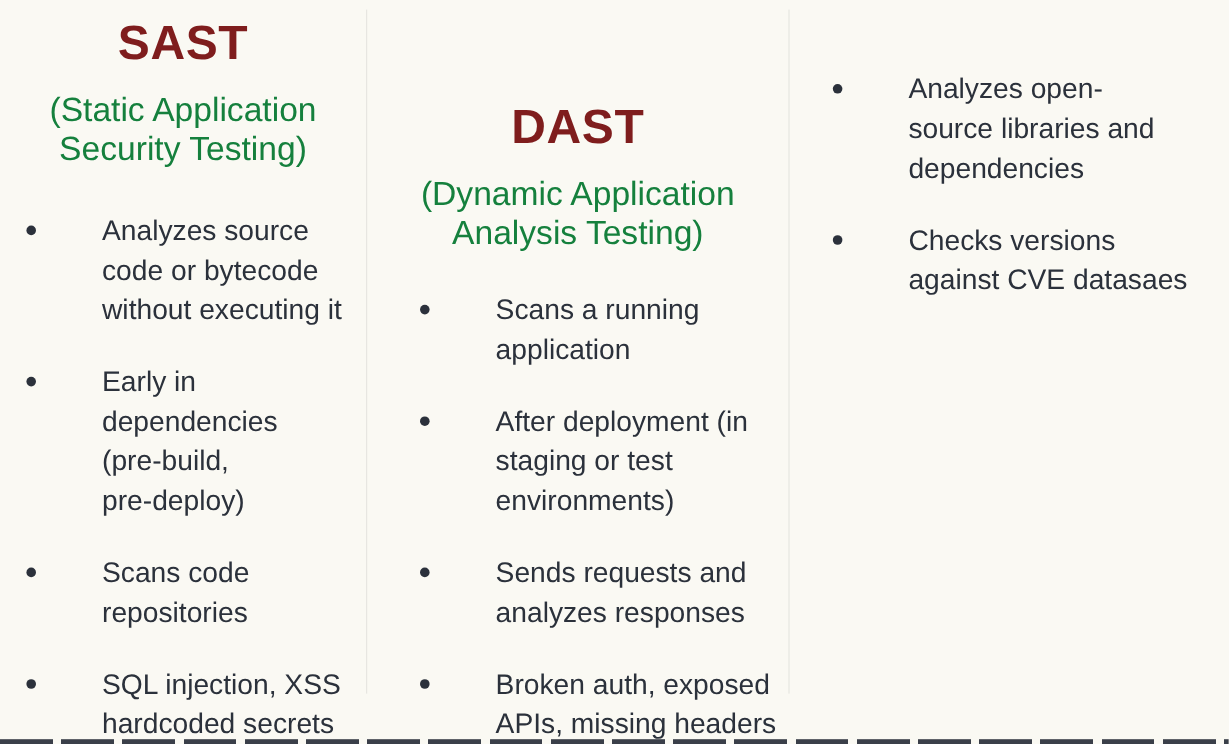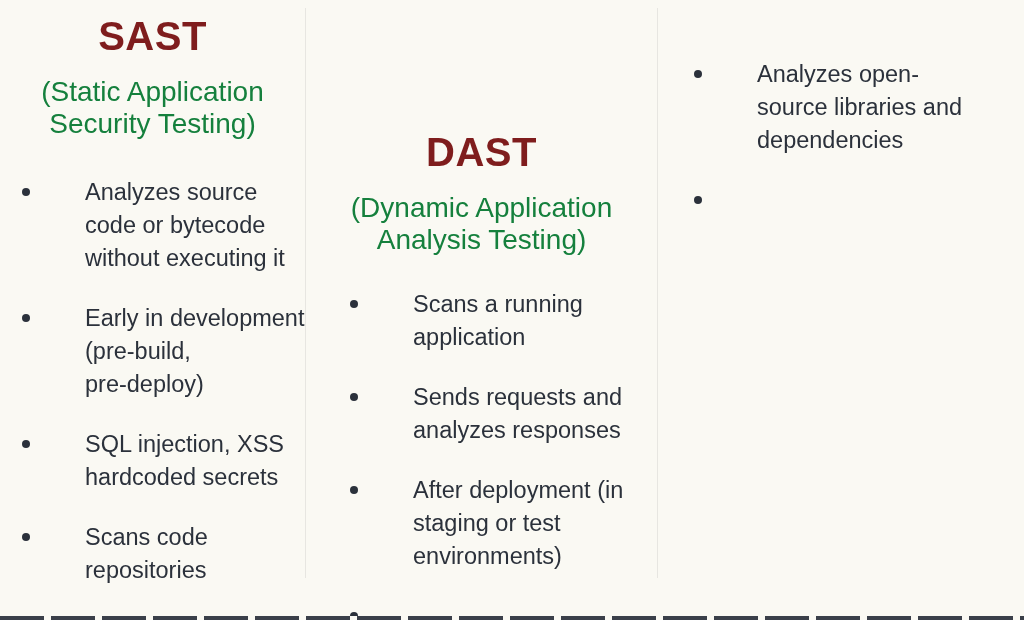--- a/index.html
+++ b/index.html
@@ -95,80 +95,84 @@
     </div>
     <ul class="bullets">
       <li class="bullet-item">
         <span class="bullet-dot"></span>
         <span class="bullet-text">Analyzes source
 code or bytecode
 without executing it</span>
       </li>
       <li class="bullet-item">
         <span class="bullet-dot"></span>
-        <span class="bullet-text">Early in development
+        <span class="bullet-text">Early in dependencies
 (pre-build,
 pre-deploy)</span>
       </li>
       <li class="bullet-item">
         <span class="bullet-dot"></span>
-        <span class="bullet-text">SQL injection, XSS
-hardcoded secrets</span>
+        <span class="bullet-text">Scans code
+repositories</span>
       </li>
       <li class="bullet-item">
         <span class="bullet-dot"></span>
-        <span class="bullet-text">Scans code
-repositories</span>
+        <span class="bullet-text">SQL injection, XSS
+hardcoded secrets</span>
       </li>
     </ul>
   </div>
 
   <div class="vdivider"></div>
 
   <div class="col col-2">
     <div class="col-header">
       <div class="acronym">DAST</div>
       <div class="fullname">(Dynamic Application
 Analysis Testing)</div>
     </div>
     <ul class="bullets">
       <li class="bullet-item">
         <span class="bullet-dot"></span>
         <span class="bullet-text">Scans a running
 application</span>
       </li>
       <li class="bullet-item">
         <span class="bullet-dot"></span>
-        <span class="bullet-text">Sends requests and
-analyzes responses</span>
-      </li>
-      <li class="bullet-item">
-        <span class="bullet-dot"></span>
         <span class="bullet-text">After deployment (in
 staging or test
 environments)</span>
       </li>
       <li class="bullet-item">
         <span class="bullet-dot"></span>
+        <span class="bullet-text">Sends requests and
+analyzes responses</span>
+      </li>
+      <li class="bullet-item">
+        <span class="bullet-dot"></span>
+        <span class="bullet-text">Broken auth, exposed
+APIs, missing headers</span>
       </li>
     </ul>
   </div>
 
   <div class="vdivider"></div>
 
   <div class="col col-3">
     <div class="col-header">
     </div>
     <ul class="bullets">
       <li class="bullet-item">
         <span class="bullet-dot"></span>
         <span class="bullet-text">Analyzes open-
 source libraries and
 dependencies</span>
       </li>
       <li class="bullet-item">
         <span class="bullet-dot"></span>
+        <span class="bullet-text">Checks versions
+against CVE datasaes</span>
       </li>
     </ul>
   </div>
 
   <div class="cutoff-strip"></div>
 </div>
 
 </body></html>

